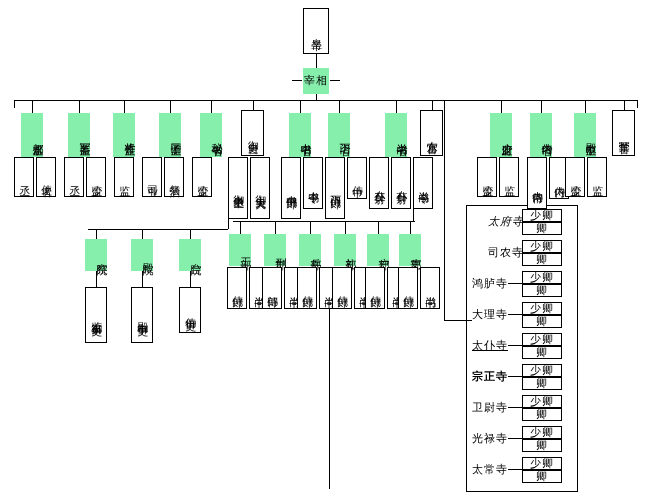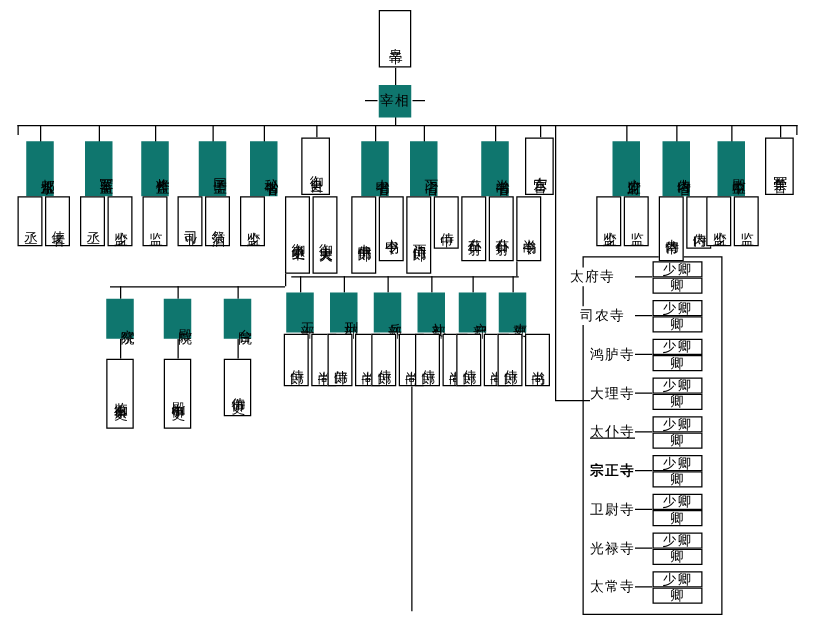--- a/index.html
+++ b/index.html
@@ -32,21 +32,21 @@
   }
   
   .label{
     position:absolute;
     writing-mode:vertical-rl;
     text-orientation:upright;
     letter-spacing:1px;
     line-height:1.05;
     font-size:11px;
     white-space:nowrap;
-    background:#0f766e;
+    background:#86efac;
     z-index:3;
     display:flex;
     align-items:flex-start;
     justify-content:center;
   }
   
   .hnode{
     position:absolute;
     box-sizing:border-box;
     border:1px solid #000;
@@ -212,26 +212,26 @@
   <div class="node" style="left:398px;top:267px;width:20px;height:42px;">侍郎</div>
   <div class="node" style="left:420px;top:267px;width:20px;height:42px;">尚书</div>
 
   <div class="line vline" style="left:329px;top:309px;height:180px;"></div>
 
   <div class="line vline" style="left:444px;top:100px;height:220px;"></div>
   <div class="line hline" style="left:444px;top:320px;width:30px;"></div>
 
   <div class="panel" style="left:466px;top:205px;width:110px;height:285px;"></div>
 
-  <div class="hlabel" style="left:456px;top:214px;">太府寺</div>
+  <div class="hlabel" style="left:488px;top:214px;font-style:italic;">太府寺</div>
   <div class="line hline" style="left:508px;top:221px;width:14px;"></div>
   <div class="hnode" style="left:522px;top:209px;width:40px;height:13px;">少卿</div>
   <div class="hnode" style="left:522px;top:222px;width:40px;height:13px;">卿</div>
 
-  <div class="hlabel" style="left:464px;top:245px;font-family:Liberation Mono, monospace;">司农寺</div>
+  <div class="hlabel" style="left:488px;top:245px;font-family:Liberation Mono, monospace;">司农寺</div>
   <div class="line hline" style="left:508px;top:252px;width:14px;"></div>
   <div class="hnode" style="left:522px;top:240px;width:40px;height:13px;">少卿</div>
   <div class="hnode" style="left:522px;top:253px;width:40px;height:13px;">卿</div>
 
   <div class="hlabel" style="left:472px;top:276px;">鸿胪寺</div>
   <div class="line hline" style="left:508px;top:283px;width:14px;"></div>
   <div class="hnode" style="left:522px;top:271px;width:40px;height:13px;">少卿</div>
   <div class="hnode" style="left:522px;top:284px;width:40px;height:13px;">卿</div>
 
   <div class="hlabel" style="left:472px;top:307px;">大理寺</div>

